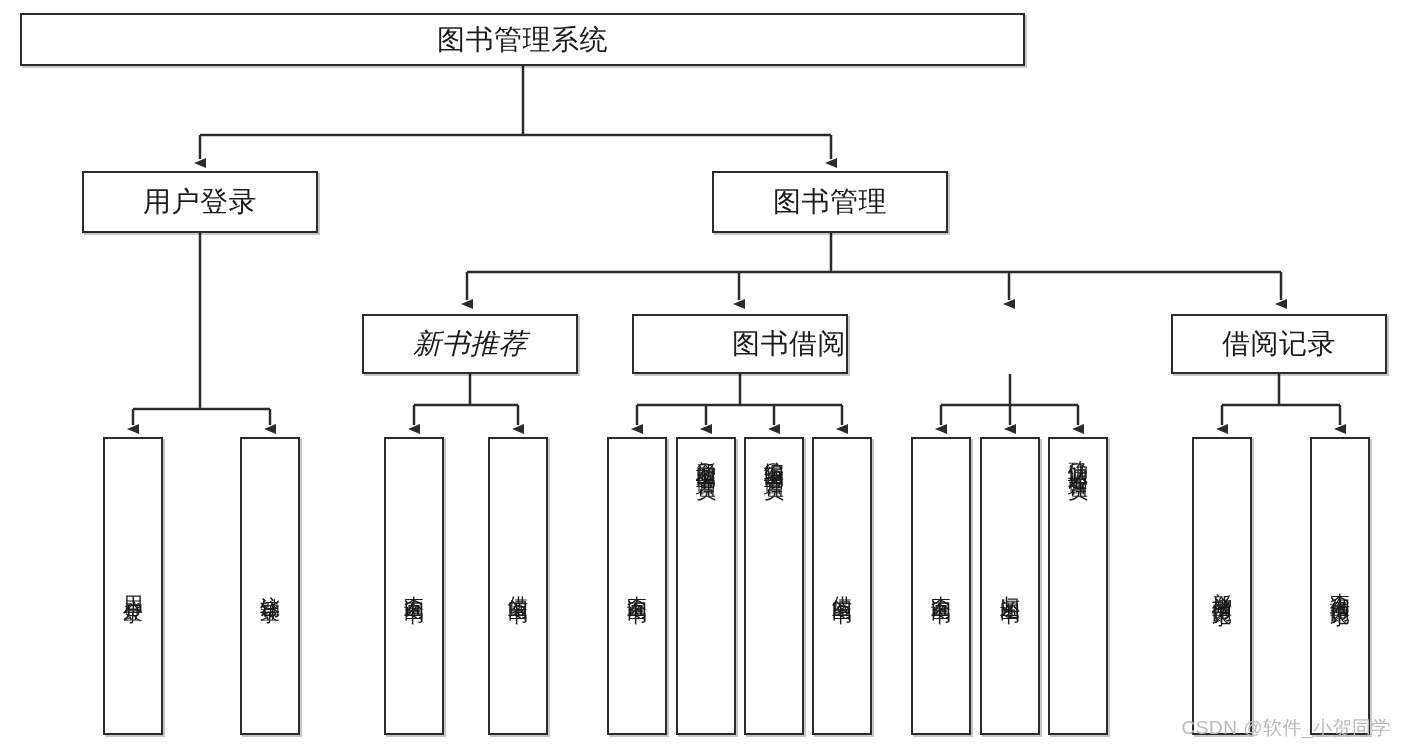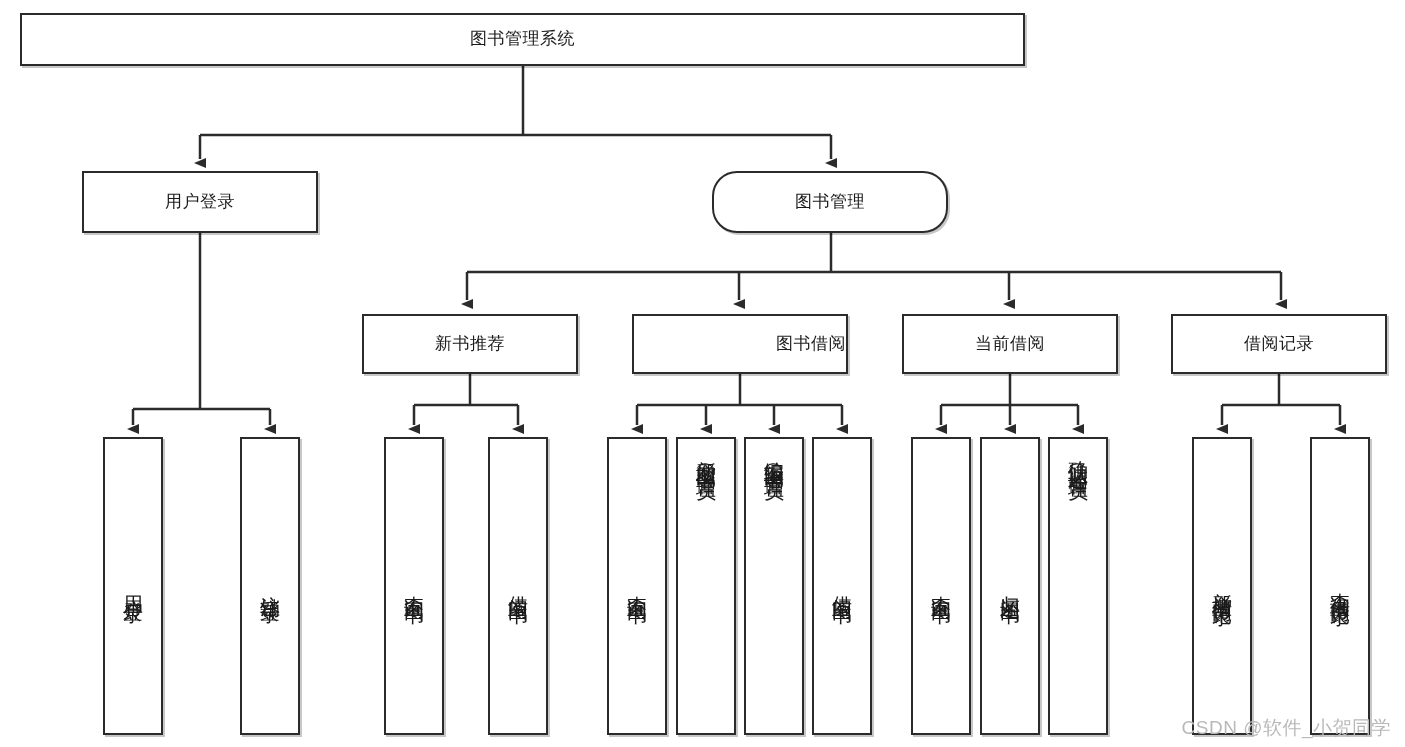--- a/index.html
+++ b/index.html
@@ -22,21 +22,21 @@
     box-sizing: border-box;
     background: #ffffff;
     border: 2px solid #2b2b2b;
     display: flex;
     align-items: center;
     justify-content: center;
     box-shadow: 2px 2px 0 rgba(0,0,0,0.22);
   }
   .node-label {
     color: #1a1a1a;
-    font-size: 17px;
+    font-size: 28px;
     line-height: 1.18;
     letter-spacing: 0.5px;
     text-align: center;
     white-space: nowrap;
   }
   .node.horizontal .node-label {
     writing-mode: horizontal-tb;
   }
   .node.vertical {
     align-items: flex-start;
@@ -129,35 +129,32 @@
   </svg>
 
   <div class="node horizontal" style="left:20px; top:13px; width:1005px; height:53px;">
     <span class="node-label">图书管理系统</span>
   </div>
 
   <div class="node horizontal" style="left:82px; top:171px; width:236px; height:62px;">
     <span class="node-label">用户登录</span>
   </div>
 
-  <div class="node horizontal" style="left:712px; top:171px; width:236px; height:62px;border-radius:25px;">
+  <div class="node horizontal" style="left:712px; top:171px; width:236px; height:62px;">
     <span class="node-label">图书管理</span>
   </div>
 
-  <div class="node horizontal" style="left:362px; top:314px; width:216px; height:60px;">
+  <div class="node horizontal" style="left:362px; top:314px; width:216px; height:60px;font-style:italic;">
     <span class="node-label">新书推荐</span>
   </div>
 
   <div class="node horizontal" style="left:632px; top:314px; width:216px; height:60px;justify-content:flex-end;">
     <span class="node-label">图书借阅</span>
   </div>
 
-  <div class="node horizontal" style="left:902px; top:314px; width:216px; height:60px;">
-    <span class="node-label">当前借阅</span>
-  </div>
 
   <div class="node horizontal" style="left:1171px; top:314px; width:216px; height:60px;">
     <span class="node-label">借阅记录</span>
   </div>
 
   <div class="node vertical centered" style="left:103px; top:437px; width:60px; height:298px;">
     <span class="node-label">用户登录</span>
   </div>
 
   <div class="node vertical centered" style="left:240px; top:437px; width:60px; height:298px;">

